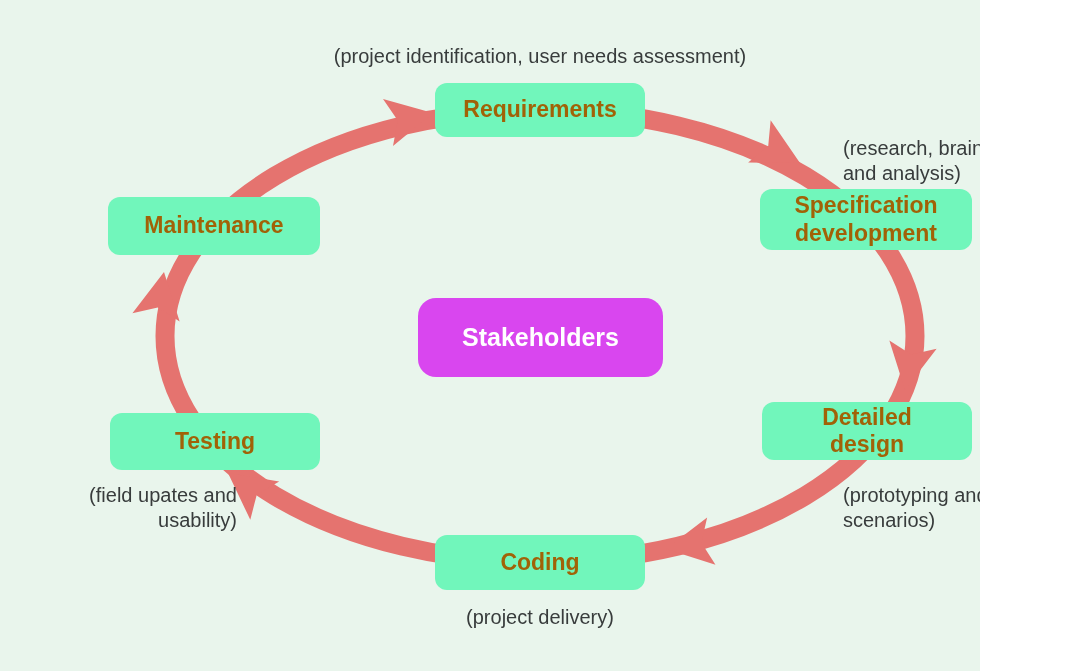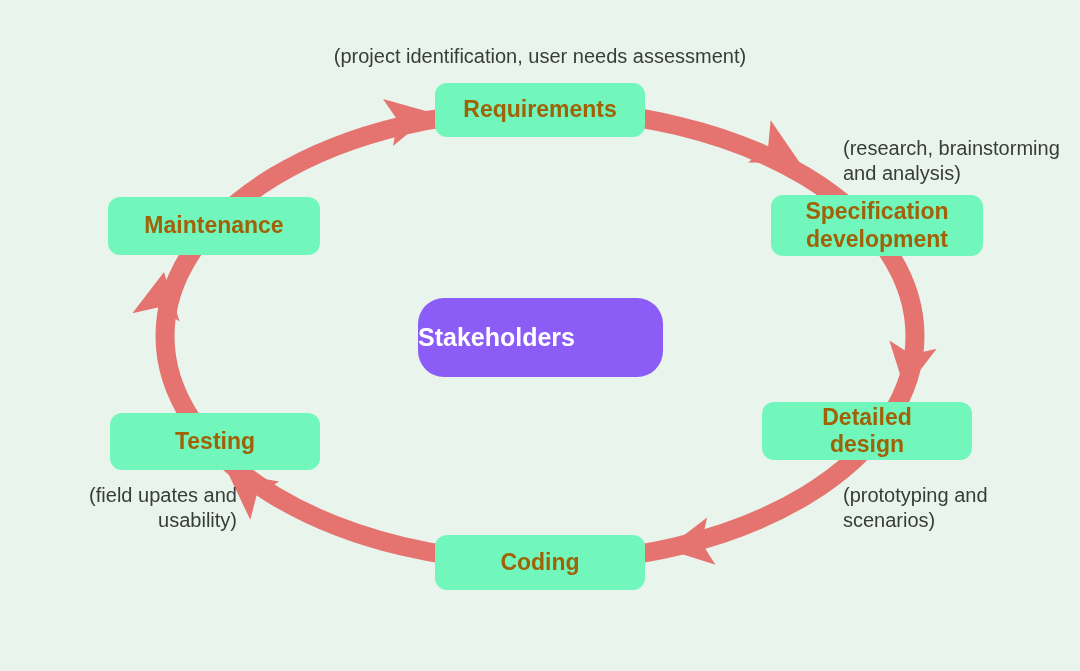--- a/index.html
+++ b/index.html
@@ -2,21 +2,21 @@
 <html><head>
 <meta charset="utf-8">
 <style>
   html, body {
     margin: 0;
     padding: 0;
     font-family: "Liberation Sans", "DejaVu Sans", sans-serif;
   }
   .canvas {
     position: relative;
-    width: 1080px;
+    width: 980px;
     height: 671px;
     background: #E9F5EC;
     overflow: hidden;
   }
   .arcs {
     position: absolute;
     left: 0;
     top: 0;
     width: 1080px;
     height: 671px;
@@ -39,42 +39,43 @@
     color: #a16207;
     white-space: pre-line;
   }
   .center-node {
     position: absolute;
     z-index: 3;
     left: 418px;
     top: 298px;
     width: 245px;
     height: 79px;
-    background: #8b5cf6;
-    border-radius: 26px;
+    background: #d946ef;
+    border-radius: 18px;
     display: flex;
     align-items: center;
+    justify-content: center;
     text-align: center;
   }
   .center-node .center-label {
     font-weight: bold;
     font-size: 25px;
     color: #FFFFFF;
   }
   .ann {
     position: absolute;
     z-index: 2;
     font-size: 20px;
     line-height: 1.25;
     color: #383C3C;
     white-space: pre-line;
   }
   
   .pos-requirements { left: 435px; top: 83px;  width: 210px; height: 54px; }
-  .pos-specification { left: 760px; top: 195px; width: 212px; height: 61px; margin-left: 11px; }
+  .pos-specification { left: 760px; top: 189px; width: 212px; height: 61px; }
   .pos-detailed     { left: 762px; top: 402px; width: 210px; height: 58px; }
   .pos-coding       { left: 435px; top: 535px; width: 210px; height: 55px; }
   .pos-testing      { left: 110px; top: 413px; width: 210px; height: 57px; }
   .pos-maintenance  { left: 108px; top: 197px; width: 212px; height: 58px; }
   
   .ann-requirements { left: 190px; top: 44px;  width: 700px; text-align: center; }
   .ann-specification{ left: 843px; top: 136px; width: 230px; text-align: left; }
   .ann-detailed     { left: 843px; top: 483px; width: 220px; text-align: left; }
   .ann-coding       { left: 340px; top: 605px; width: 400px; text-align: center; }
   .ann-testing      { left: 0px;   top: 483px; width: 237px; text-align: right; }
@@ -94,20 +95,21 @@
     <path d="M0 0 L-46 -24 L-36 0 L-46 24 Z" fill="#E5736F" transform="translate(666,549) rotate(170)"></path>
     <path d="M0 0 L-46 -24 L-36 0 L-46 24 Z" fill="#E5736F" transform="translate(228,473) rotate(-143)"></path>
     <path d="M0 0 L-46 -24 L-36 0 L-46 24 Z" fill="#E5736F" transform="translate(164,272) rotate(-80)"></path>
   </svg>
 
   <div class="ann ann-requirements">(project identification, user needs assessment)</div>
   <div class="ann ann-specification">(research, brainstorming
 and analysis)</div>
   <div class="ann ann-detailed">(prototyping and
 scenarios)</div>
+  <div class="ann ann-coding">(project delivery)</div>
   <div class="ann ann-testing">(field upates and
 usability)</div>
 
   <div class="stage pos-requirements">
     <span class="stage-label">Requirements</span>
   </div>
   <div class="stage pos-specification">
     <span class="stage-label">Specification
 development</span>
   </div>

